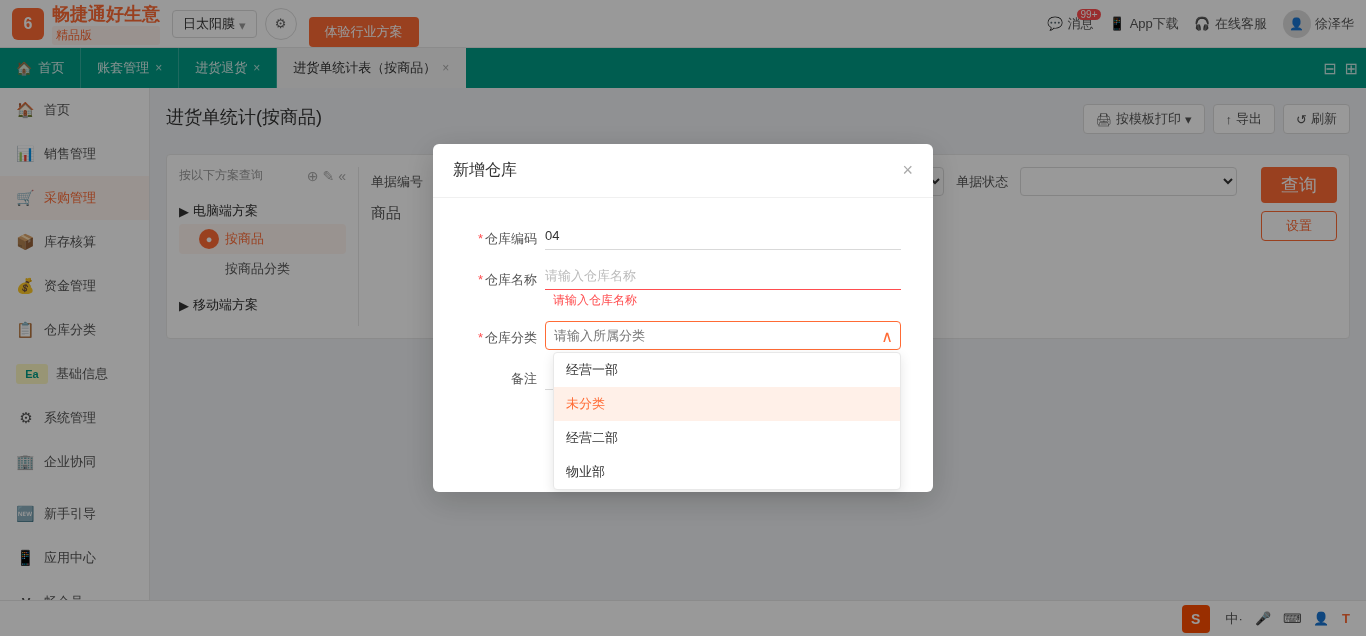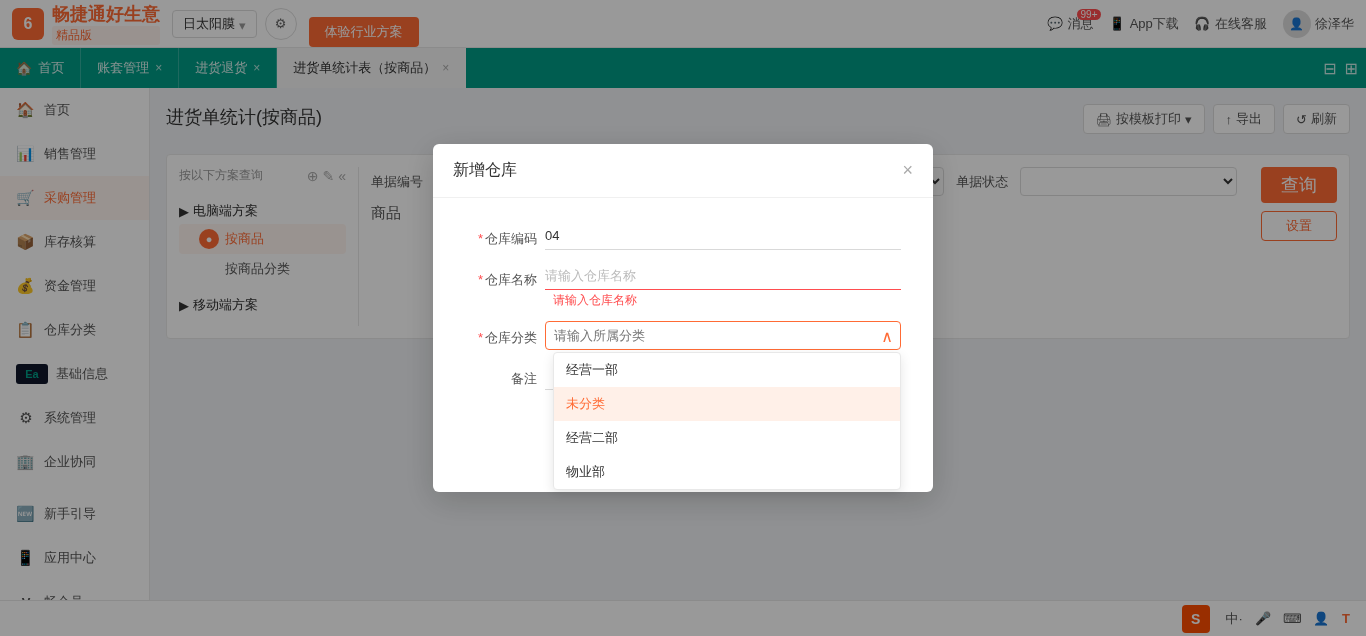--- a/index.html
+++ b/index.html
@@ -387,21 +387,21 @@
     </div>
     <div class="sidebar-item">
       <span class="sidebar-icon">💰</span>
       <span>资金管理</span>
     </div>
     <div class="sidebar-item">
       <span class="sidebar-icon">📋</span>
       <span>仓库分类</span>
     </div>
     <div class="sidebar-item">
-      <span class="sidebar-icon" style="font-size:11px;font-weight:bold;color:#009c86;background:#0f172a;border-radius:3px;padding:2px 16px;">Ea</span>
+      <span class="sidebar-icon" style="font-size:11px;font-weight:bold;color:#009c86;background:#fef9c3;border-radius:3px;padding:2px 16px;">Ea</span>
       <span>基础信息</span>
     </div>
     <div class="sidebar-item">
       <span class="sidebar-icon">⚙</span>
       <span>系统管理</span>
     </div>
     <div class="sidebar-item">
       <span class="sidebar-icon">🏢</span>
       <span>企业协同</span>
     </div>

